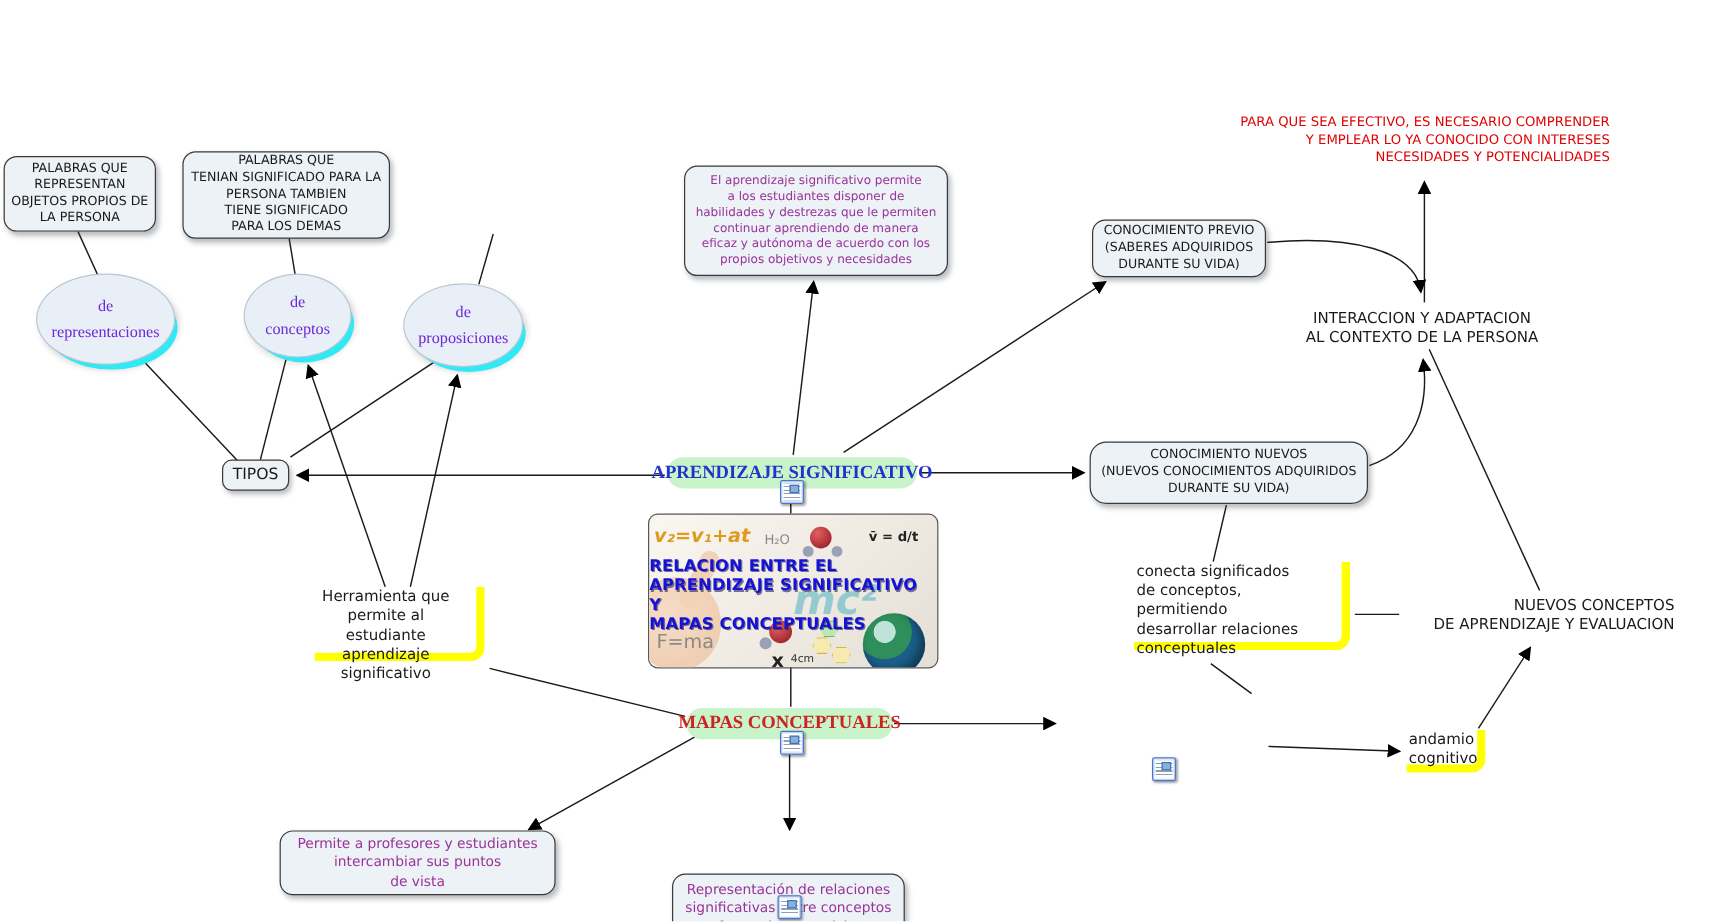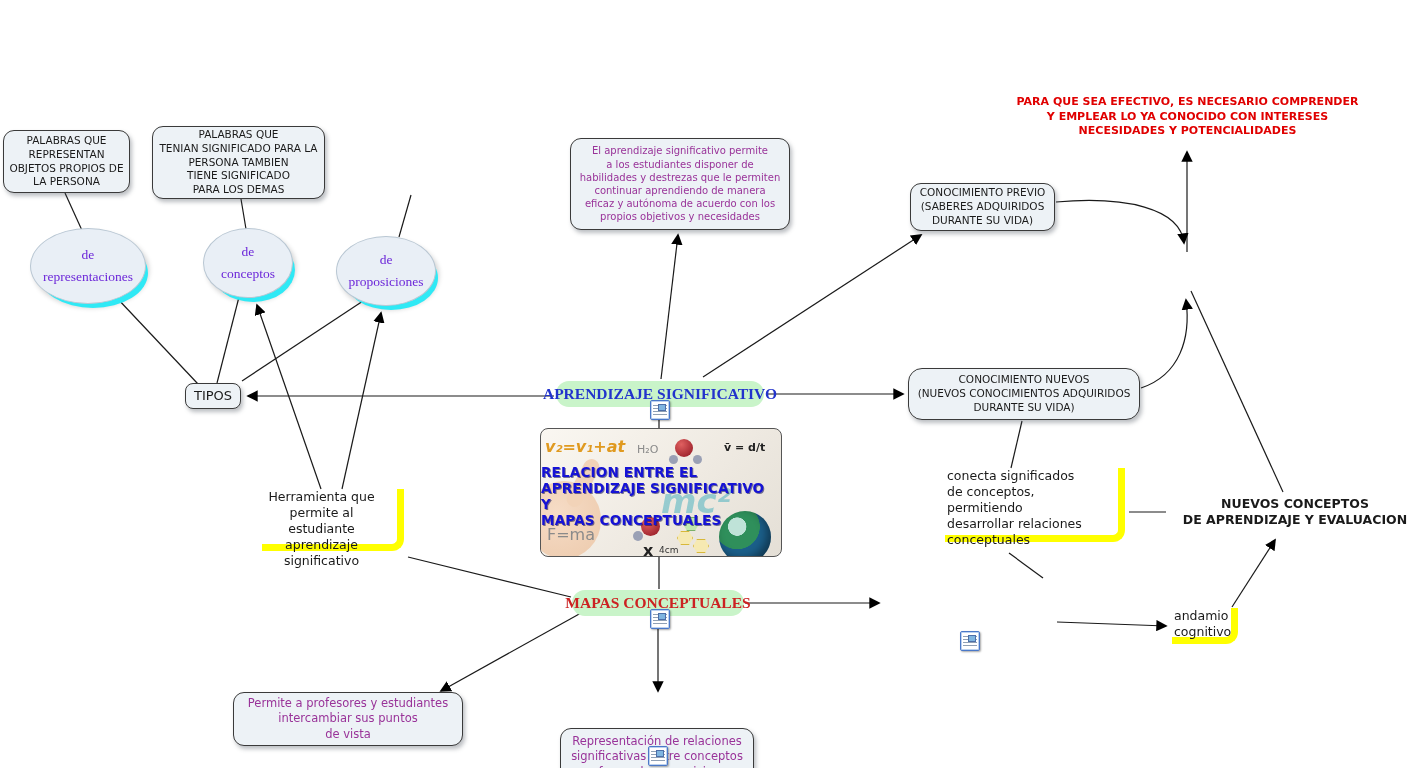--- a/index.html
+++ b/index.html
@@ -14,21 +14,21 @@
   .purple{color:#993399;}
   .ellipse{border-radius:50%;background:#e9eff6;border:1px solid #b9c7d3;
         box-shadow:5px 7px 0 -3px #2fe9f5,3px 4px 5px rgba(0,0,0,.18);
         font-family:"Liberation Serif","DejaVu Serif",serif;font-size:13.5px;color:#6d28d9;line-height:1.6;}
   .pill{border-radius:13px;background:#c9f4c9;font-family:"Liberation Serif","DejaVu Serif",serif;
         font-weight:bold;font-size:15.5px;white-space:nowrap;}
   .plain{background:transparent;border:none;}
   .yl{border-right:7px solid #ffff00;border-bottom:7px solid #ffff00;
       border-bottom-right-radius:12px;font-size:12.5px;line-height:1.28;
       padding:0 18px 4px 2px;align-items:flex-start;}
-  .bold{font-weight:bold;}
+  .bold{font-weight:normal;text-align:right;}
 
   
   .res-icon{position:absolute;width:18px;height:18px;background:#ffffff;border:1px solid #4a78c8;
         border-radius:2px;box-shadow:0 0 0 1px #bcd2f0 inset,1px 1px 2px rgba(0,0,0,.35);}
   .res-icon .ri-doc{position:absolute;left:2px;top:2px;right:2px;bottom:2px;
         background:repeating-linear-gradient(#ffffff 0 2px,#8fa0b5 2px 3px);}
   .res-icon .ri-pic{position:absolute;top:3px;right:3px;width:6px;height:5px;
         background:#7fb5e0;border:1px solid #4d6fa8;}
 
   
@@ -122,20 +122,22 @@
 propios objetivos y necesidades</div>
 
   <div class="node plain bold" style="left:1015px;top:94px;width:345px;height:46px;color:#e00000;font-size:11px;line-height:1.35;">PARA QUE SEA EFECTIVO, ES NECESARIO COMPRENDER
 Y EMPLEAR LO YA CONOCIDO CON INTERESES
 NECESIDADES Y POTENCIALIDADES</div>
 
   <div class="node rbox" style="left:910px;top:183px;width:145px;height:48px;">CONOCIMIENTO PREVIO
 (SABERES ADQUIRIDOS
 DURANTE SU VIDA)</div>
 
+  <div class="node plain" style="left:1085px;top:255px;width:200px;height:36px;font-size:12.5px;line-height:1.3;">INTERACCION Y ADAPTACION
+AL CONTEXTO DE LA PERSONA</div>
 
   <div class="node pill" style="left:556px;top:381px;width:208px;height:26px;color:#2233cc;">APRENDIZAJE SIGNIFICATIVO</div>
   <div class="res-icon" style="left:650px;top:400px;">
     <span class="ri-doc"></span>
       <span class="ri-pic"></span>
   </div>
 
   <div class="node rbox" style="left:908px;top:368px;width:232px;height:52px;border-radius:14px;">CONOCIMIENTO NUEVOS
 (NUEVOS CONOCIMIENTOS ADQUIRIDOS
 DURANTE SU VIDA)</div>

